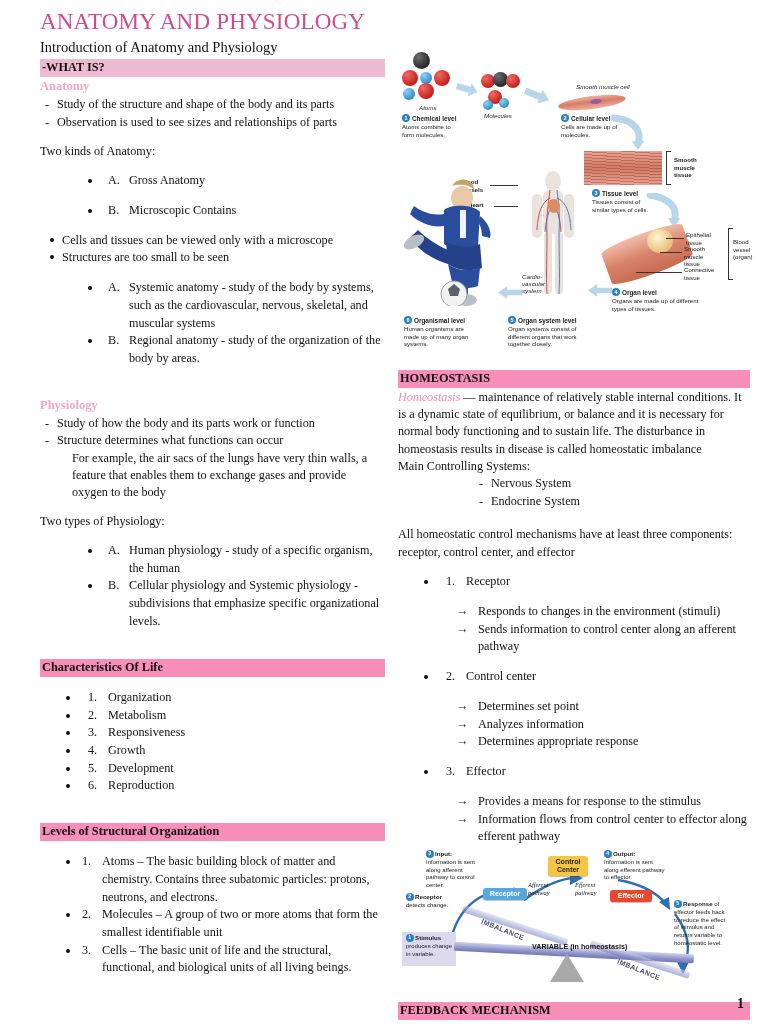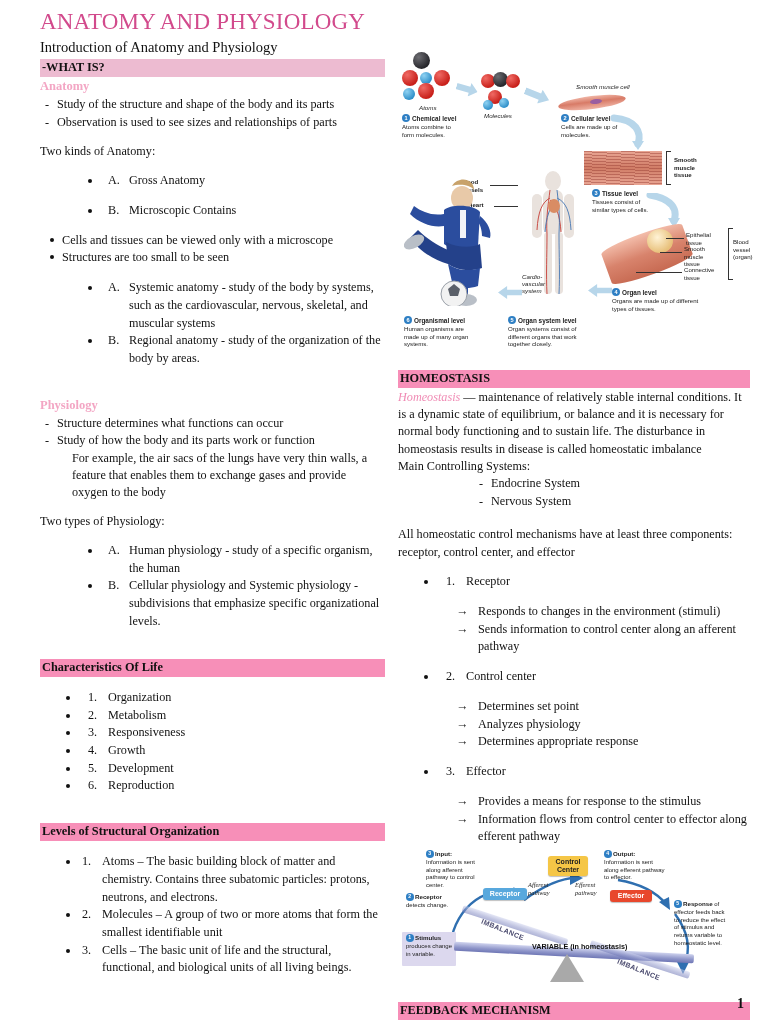--- a/index.html
+++ b/index.html
@@ -227,22 +227,22 @@
         </li>
       </ul>
     </div>
 
     <div class="gap-l"></div>
 
     <div class="pink-head">Physiology</div>
 
     <div class="t">
       <ul class="dash">
+        <li>Study of how the body and its parts work or function</li>
         <li>Structure determines what functions can occur</li>
-        <li>Study of how the body and its parts work or function</li>
       </ul>
       <p style="margin-left:32px">For example, the air sacs of the lungs have very thin walls, a feature that enables them to exchange gases and provide oxygen to the body</p>
 
       <div class="gap"></div>
 
       <p class="ind1">Two types of Physiology:</p>
       <ul class="alpha ind1">
         <li>
           <span class="mk">A.</span>
           <span>Human physiology - study of a specific organism, the human</span>
@@ -414,40 +414,40 @@
     </div>
 
     <div class="band strong" style="margin-top:10px">HOMEOSTASIS</div>
     <div class="t">
       <p>
         <span class="pink-ital">Homeostasis</span>
         <span>— maintenance of relatively stable internal conditions. It is a dynamic state of equilibrium, or balance and it is necessary for normal body functioning and to sustain life. The disturbance in homeostasis results in disease is called homeostatic imbalance</span>
       </p>
       <p class="ind3">Main Controlling Systems:</p>
       <ul class="dash" style="margin-left:76px">
+        <li>Nervous System</li>
         <li>Endocrine System</li>
-        <li>Nervous System</li>
       </ul>
 
       <div class="gap-l"></div>
 
       <p>All homeostatic control mechanisms have at least three components: receptor, control center, and effector</p>
       <ul class="num indent">
         <li><span class="mk">1.</span><span>Receptor</span></li>
       </ul>
       <ul class="arrow" style="margin-left:56px">
         <li><span class="mk">→</span><span>Responds to changes in the environment (stimuli)</span></li>
         <li><span class="mk">→</span><span>Sends information to control center along an afferent pathway</span></li>
       </ul>
       <ul class="num indent">
         <li><span class="mk">2.</span><span>Control center</span></li>
       </ul>
       <ul class="arrow" style="margin-left:56px">
         <li><span class="mk">→</span><span>Determines set point</span></li>
-        <li><span class="mk">→</span><span>Analyzes physiology</span></li>
+        <li><span class="mk">→</span><span>Analyzes information</span></li>
         <li><span class="mk">→</span><span>Determines appropriate response</span></li>
       </ul>
       <ul class="num indent">
         <li><span class="mk">3.</span><span>Effector</span></li>
       </ul>
       <ul class="arrow" style="margin-left:56px">
         <li><span class="mk">→</span><span>Provides a means for response to the stimulus</span></li>
         <li><span class="mk">→</span><span>Information flows from control center to effector along efferent pathway</span></li>
       </ul>
     </div>

